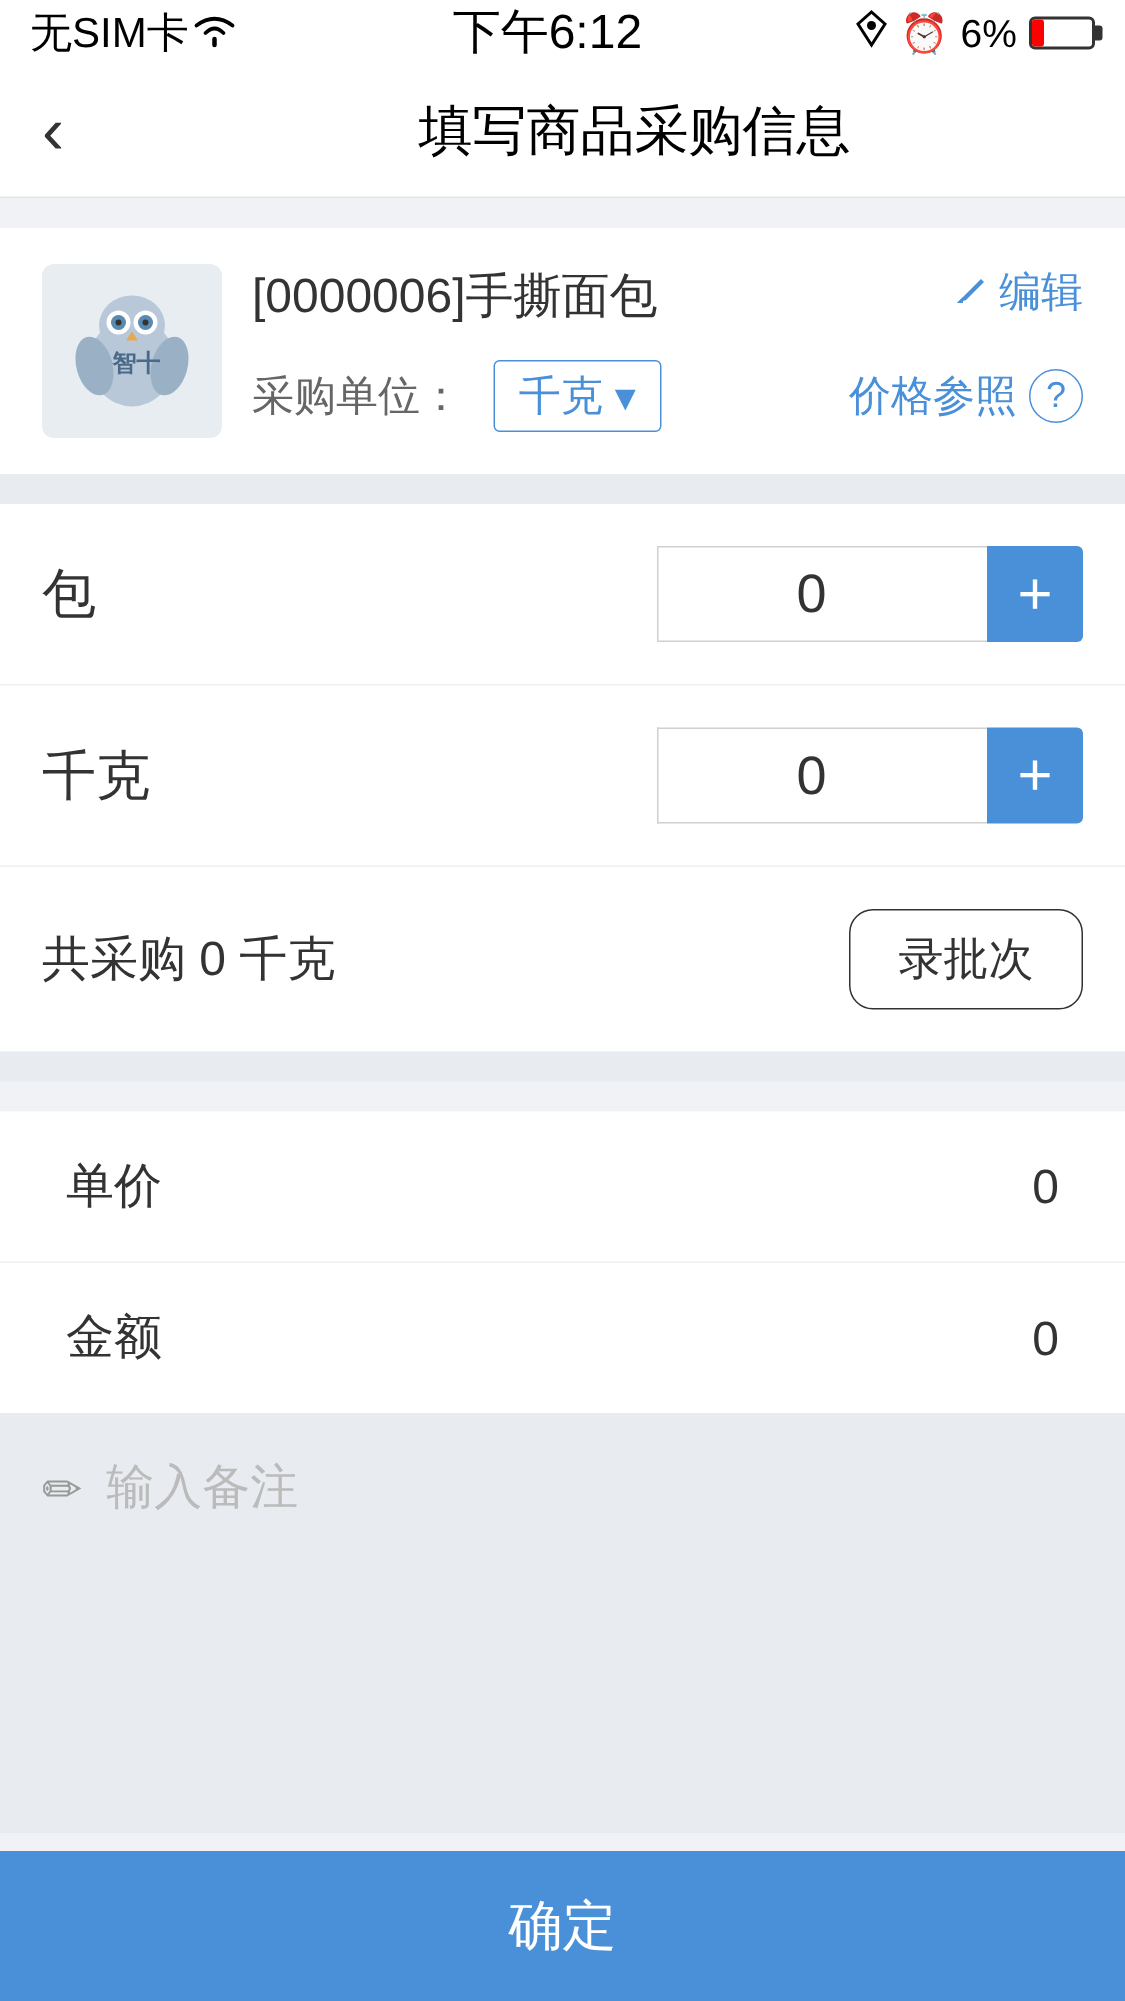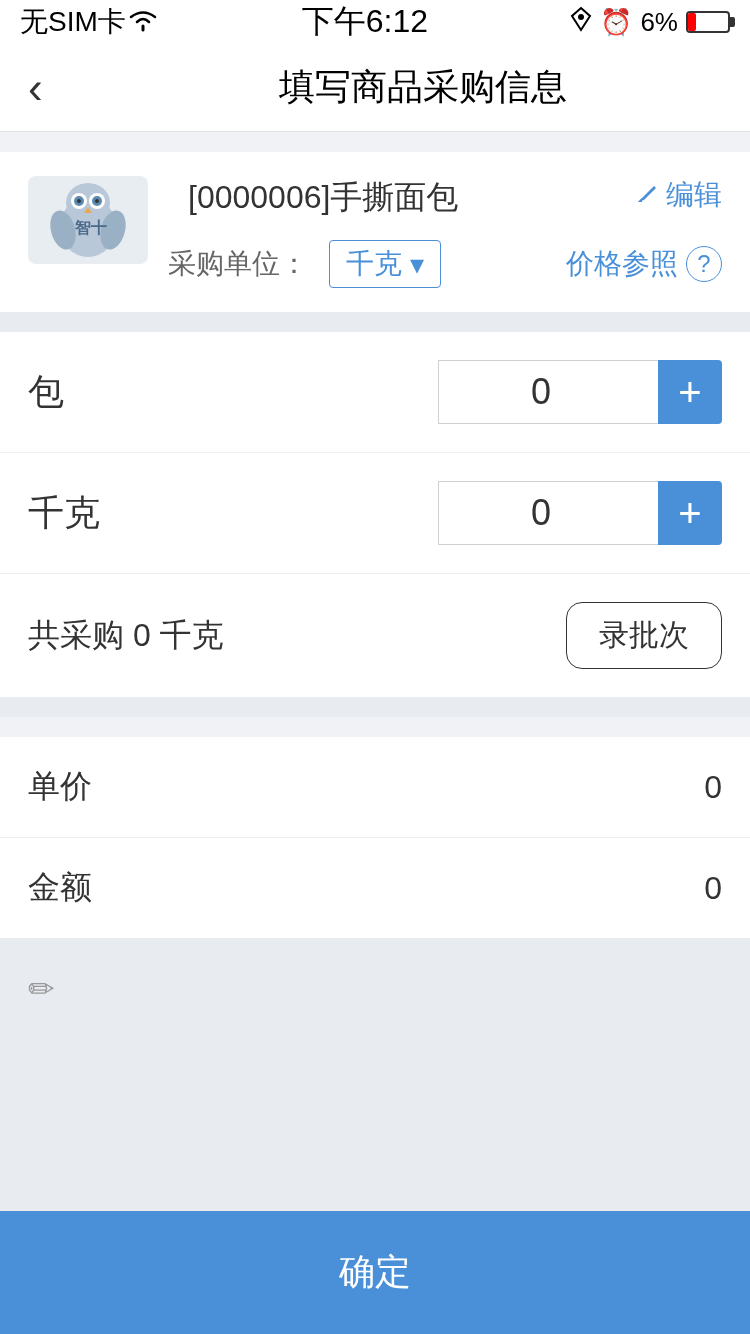--- a/index.html
+++ b/index.html
@@ -80,36 +80,35 @@
     .product-card {
       background: #fff;
       margin-top: 20px;
       padding: 24px 28px;
       display: flex;
       align-items: flex-start;
       gap: 20px;
     }
     .product-image {
       width: 120px;
-      height: 88px;
+      height: 116px;
       background: #e8edf2;
       border-radius: 8px;
       flex-shrink: 0;
       display: flex;
       align-items: center;
       justify-content: center;
       overflow: hidden;
     }
     .product-info { flex: 1; }
     .product-name-row {
       display: flex;
       justify-content: space-between;
       align-items: flex-start;
       margin-bottom: 20px;
-      margin-left: 20px;
     }
     .product-name {
       font-size: 32px;
       color: #333;
       font-weight: 400;
     }
     .edit-link {
       color: #4a90d9;
       font-size: 28px;
       display: flex;
@@ -235,21 +234,21 @@
 
     
     .price-section {
       background: #fff;
       margin-top: 20px;
     }
     .price-row {
       display: flex;
       align-items: center;
       justify-content: space-between;
-      padding: 28px 28px;
+      padding: 28px 44px;
       border-bottom: 1px solid #f0f0f0;
     }
     .price-row:last-child { border-bottom: none; }
     .price-label {
       font-size: 32px;
       color: #333;
     }
     .price-value {
       font-size: 32px;
       color: #333;
@@ -275,21 +274,21 @@
       font-size: 32px;
       color: #bbb;
     }
 
     
     .confirm-btn {
       position: fixed;
       bottom: 0;
       left: 0;
       width: 750px;
-      height: 123px;
+      height: 100px;
       background: #4a90d9;
       color: #fff;
       font-size: 36px;
       border: none;
       cursor: pointer;
       display: flex;
       align-items: center;
       justify-content: center;
     }
   </style>
@@ -415,15 +414,16 @@
     <span class="price-value">0</span>
   </div>
   <div class="price-row">
     <span class="price-label">金额</span>
     <span class="price-value">0</span>
   </div>
 </div>
 
 <div class="notes-section">
   <span class="notes-icon">✏</span>
+  <span class="notes-placeholder">输入备注</span>
 </div>
 
 <button class="confirm-btn">确定</button>
 
 </body></html>

